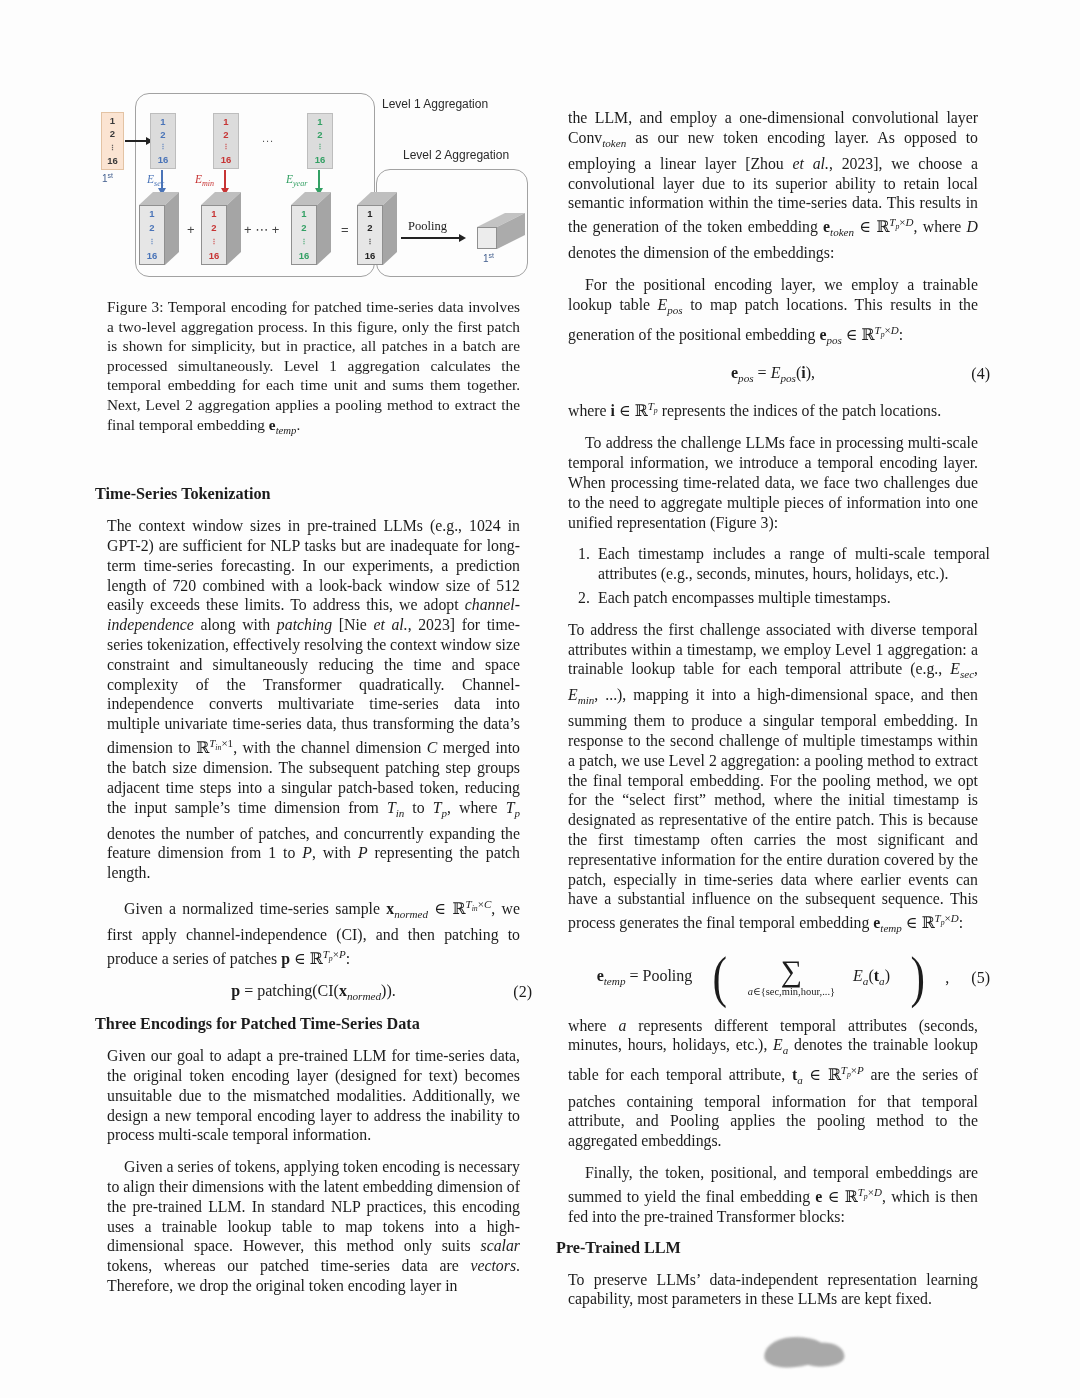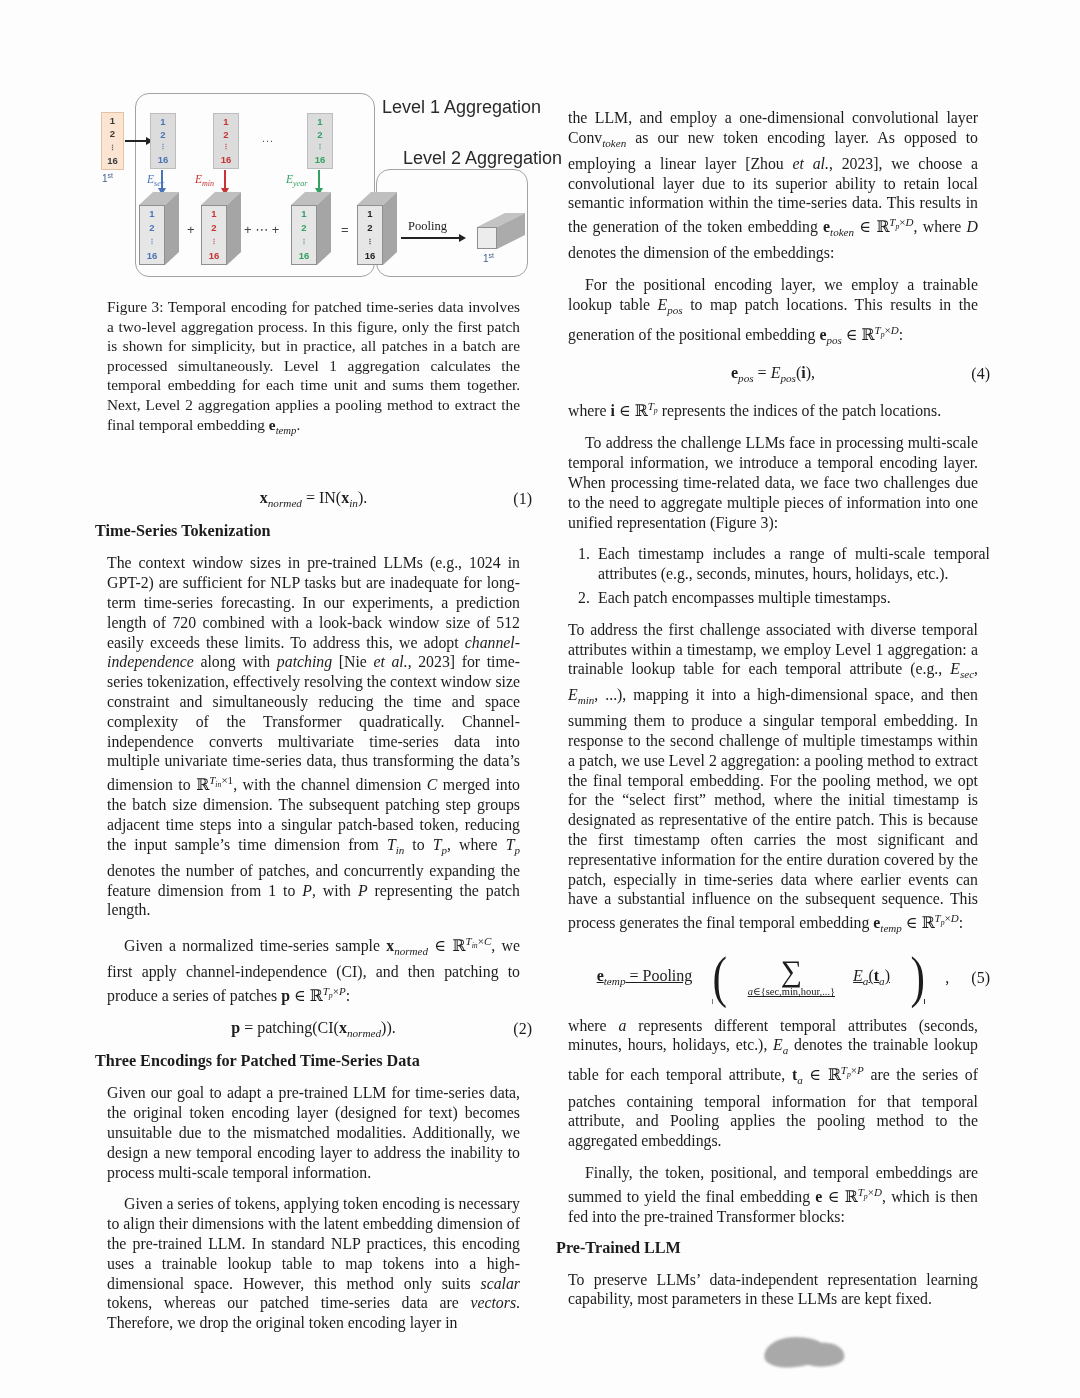--- a/index.html
+++ b/index.html
@@ -18,21 +18,21 @@
 
   .equation { position:relative; text-align:center; margin:13px 0; font-size:16px; }
   .equation .eqnum { position:absolute; right:0; top:50%; transform:translateY(-50%); }
   sub, sup { font-size:70%; }
 
   
   .fig { position:relative; width:437px; height:200px; font-family:"Liberation Sans","DejaVu Sans",sans-serif; }
   .group-box { position:absolute; border:1.5px solid #a2a2a2; border-radius:14px; background:transparent; }
   .gb-l1 { left:40px; top:8px;  width:238px; height:182px; }
   .gb-l2 { left:281px; top:84px; width:150px; height:106px; }
-  .fig-label { position:absolute; font-size:18px; color:#2a2a2a; white-space:nowrap; }
+  .fig-label { position:absolute; font-size:12px; color:#2a2a2a; white-space:nowrap; }
   .lbl-l1 { left:287px; top:12px; }
   .lbl-l2 { left:308px; top:63px; }
 
   .stack { display:flex; flex-direction:column; justify-content:space-between; height:100%; box-sizing:border-box;
            padding:3px 0; text-align:center; font-size:9.5px; line-height:10px; font-weight:bold; }
   .stack span:nth-child(3) { font-size:7px; opacity:.75; }
 
   .input-box { position:absolute; left:6px; top:27px; width:21px; height:56px; background:#fbe4d2; border:1px solid #e3c3a4; color:#3a3a3a; }
   .input-1st { position:absolute; left:7px; top:87px; font-size:10px; color:#44608f; }
 
@@ -67,21 +67,21 @@
   .outcub { position:absolute; left:382px; top:128px; width:48px; height:36px; z-index:2; }
   .ob-top   { position:absolute; left:0; top:0; width:48px; height:14px; background:#c3c3c3; clip-path:polygon(0 100%, 28px 0, 48px 0, 20px 100%); }
   .ob-side  { position:absolute; left:20px; top:0; width:28px; height:36px; background:#ababab; clip-path:polygon(28px 0, 28px 22px, 0 36px, 0 14px); }
   .ob-front { position:absolute; left:0; top:14px; width:20px; height:22px; background:#ececec; border:1px solid #8f8f8f; box-sizing:border-box; }
   .out-1st { position:absolute; left:388px; top:167px; font-size:10px; color:#44608f; }
 
   .caption { margin-top:12px; font-size:15.3px; line-height:19.6px; text-align:justify; }
   .after-fig-gap { height:24px; }
 
   
-  .eq5-body { display:inline-flex; align-items:center; gap:18px; vertical-align:middle;text-decoration:underline; }
+  .eq5-body { display:inline-flex; align-items:center; gap:18px; vertical-align:middle; }
   .bigparen { font-size:58px; font-weight:normal; line-height:0.9; transform:scaleX(.75); color:#1c1c1c; }
   .sum-block { display:inline-flex; flex-direction:column; align-items:center; line-height:1; }
   .sigma { font-size:30px; line-height:28px; }
   .sum-under { font-size:10.5px; margin-top:2px; white-space:nowrap; }
 
   .list { margin:6px 0 6px 0; padding-left:22px; }
   .li { display:flex; margin:4px 0; }
   .li-num { width:20px; flex:0 0 20px; text-align:left; font-size:15.8px; line-height:19.8px; }
   .li-text { flex:1; font-size:15.8px; line-height:19.8px; text-align:justify; }
 
@@ -212,24 +212,20 @@
         <div class="ob-top"></div>
           <div class="ob-side"></div>
           <div class="ob-front"></div>
       </div>
       <div class="out-1st">1<sup>st</sup></div>
     </div>
 
     <p class="caption">Figure 3: Temporal encoding for patched time-series data involves a two-level aggregation process. In this figure, only the first patch is shown for simplicity, but in practice, all patches in a batch are processed simultaneously. Level 1 aggregation calculates the temporal embedding for each time unit and sums them together. Next, Level 2 aggregation applies a pooling method to extract the final temporal embedding <b>e</b><sub><i>temp</i></sub>.</p>
     <div class="after-fig-gap"></div>
 
-    <div class="equation">
-      <span><b>x</b><sub><i>normed</i></sub> = IN(<b>x</b><sub><i>in</i></sub>).</span>
-      <span class="eqnum">(1)</span>
-    </div>
 
     <div class="sec-head">Time-Series Tokenization</div>
     <p>The context window sizes in pre-trained LLMs (e.g., 1024 in GPT-2) are sufficient for NLP tasks but are inadequate for long-term time-series forecasting. In our experiments, a prediction length of 720 combined with a look-back window size of 512 easily exceeds these limits. To address this, we adopt <i>channel-independence</i> along with <i>patching</i> [Nie <i>et al.</i>, 2023] for time-series tokenization, effectively resolving the context window size constraint and simultaneously reducing the time and space complexity of the Transformer quadratically. Channel-independence converts multivariate time-series data into multiple univariate time-series data, thus transforming the data’s dimension to ℝ<sup><i>T<sub>in</sub></i>×1</sup>, with the channel dimension <i>C</i> merged into the batch size dimension. The subsequent patching step groups adjacent time steps into a singular patch-based token, reducing the input sample’s time dimension from <i>T<sub>in</sub></i> to <i>T<sub>p</sub></i>, where <i>T<sub>p</sub></i> denotes the number of patches, and concurrently expanding the feature dimension from 1 to <i>P</i>, with <i>P</i> representing the patch length.</p>
     <p class="indent">Given a normalized time-series sample <b>x</b><sub><i>normed</i></sub> ∈ ℝ<sup><i>T<sub>in</sub></i>×<i>C</i></sup>, we first apply channel-independence (CI), and then patching to produce a series of patches <b>p</b> ∈ ℝ<sup><i>T<sub>p</sub></i>×<i>P</i></sup>:</p>
     <div class="equation">
       <span><b>p</b> = patching(CI(<b>x</b><sub><i>normed</i></sub>)).</span>
       <span class="eqnum">(2)</span>
     </div>
 
     <div class="sec-head">Three Encodings for Patched Time-Series Data</div>

